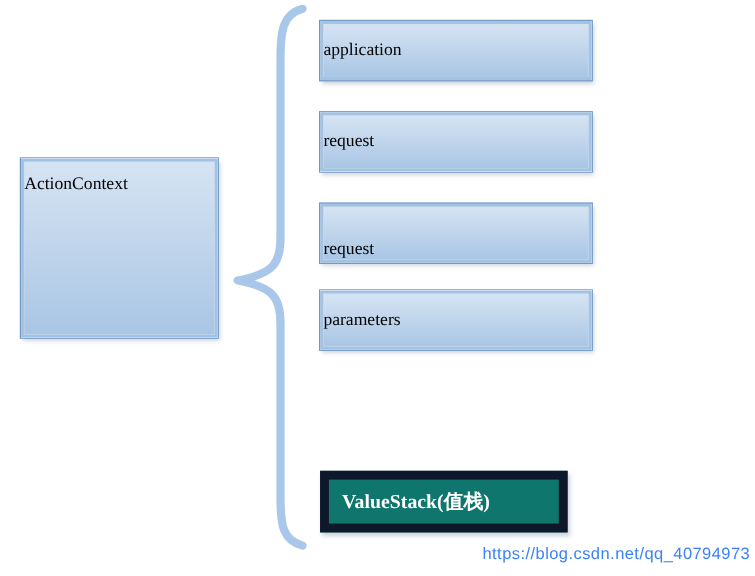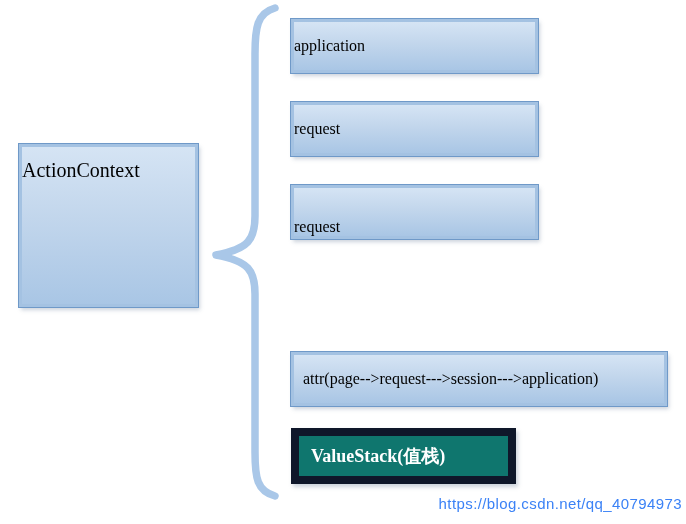--- a/index.html
+++ b/index.html
@@ -34,21 +34,21 @@
   
   #main-box {
     left: 19px;
     top: 144px;
     width: 179px;
     height: 163px;
     align-items: flex-start;
   }
   #main-box .label {
     padding-top: 12px;
-    font-size: 20px;
+    font-size: 16px;
   }
   
   #box-application { left: 291px; top: 19px;  width: 247px; height: 54px; }
   #box-session     { left: 291px; top: 102px; width: 247px; height: 54px; }
   #box-request     { left: 291px; top: 185px; width: 247px; height: 54px; align-items: flex-end; }
   #box-parameters  { left: 291px; top: 264px; width: 247px; height: 54px; }
   #box-attr        { left: 291px; top: 352px; width: 376px; height: 54px; }
   #box-attr .label { padding-left: 9px; }
   
   #box-valuestack {
@@ -115,24 +115,24 @@
   </div>
 
   <div id="box-session" class="blue-box">
     <span class="label">request</span>
   </div>
 
   <div id="box-request" class="blue-box">
     <span class="label">request</span>
   </div>
 
+  <div id="box-parameters" class="blue-box">
+    <span class="label">parameters</span>
+  </div>
 
-  <div id="box-attr" class="blue-box">
-    <span class="label">attr(page--&gt;request---&gt;session---&gt;application)</span>
-  </div>
 
   <div id="box-valuestack">
     <span class="label">ValueStack(值栈)</span>
   </div>
 
   <div id="watermark">https://blog.csdn.net/qq_40794973</div>
 
 </div>
 
 </body></html>

